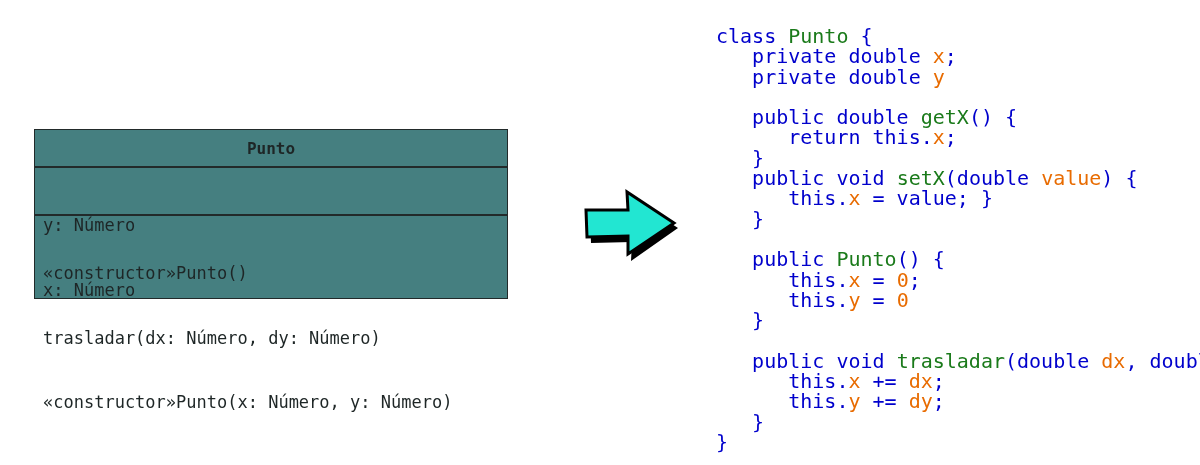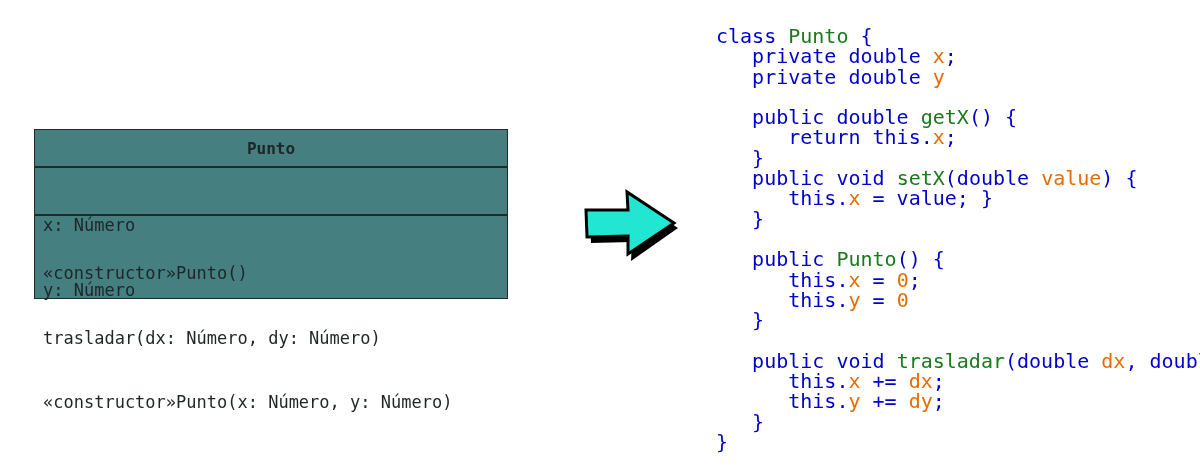--- a/index.html
+++ b/index.html
@@ -75,22 +75,22 @@
     .kw { color: #0000cc; }
     .nm { color: #1a7a1a; }
     .vr { color: #e86b00; }
   </style>
 </head>
 <body>
 
 <div class="uml-box" style="background: rgb(69, 127, 128);">
   <div class="uml-header">Punto</div>
   <div class="uml-section uml-attrs">
+    <div>y: Número</div>
     <div>x: Número</div>
-    <div>y: Número</div>
   </div>
   <div class="uml-section uml-ops">
     <div>«constructor»Punto()</div>
     <div>trasladar(dx: Número, dy: Número)</div>
     <div>«constructor»Punto(x: Número, y: Número)</div>
   </div>
 </div>
 
 <div class="arrow">
   <svg width="100" height="76" viewBox="0 0 100 76" xmlns="http://www.w3.org/2000/svg">

